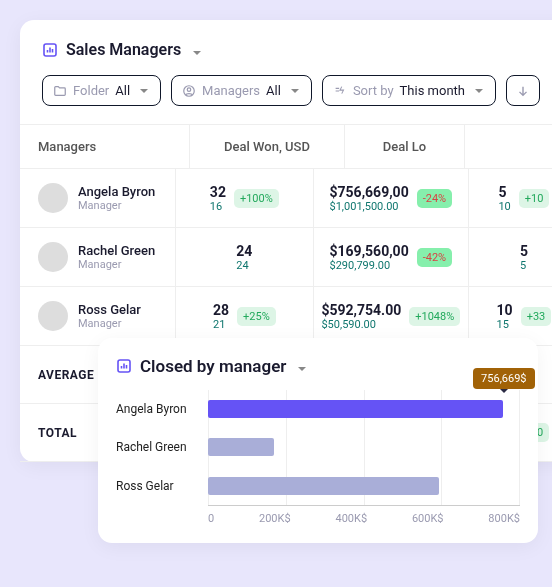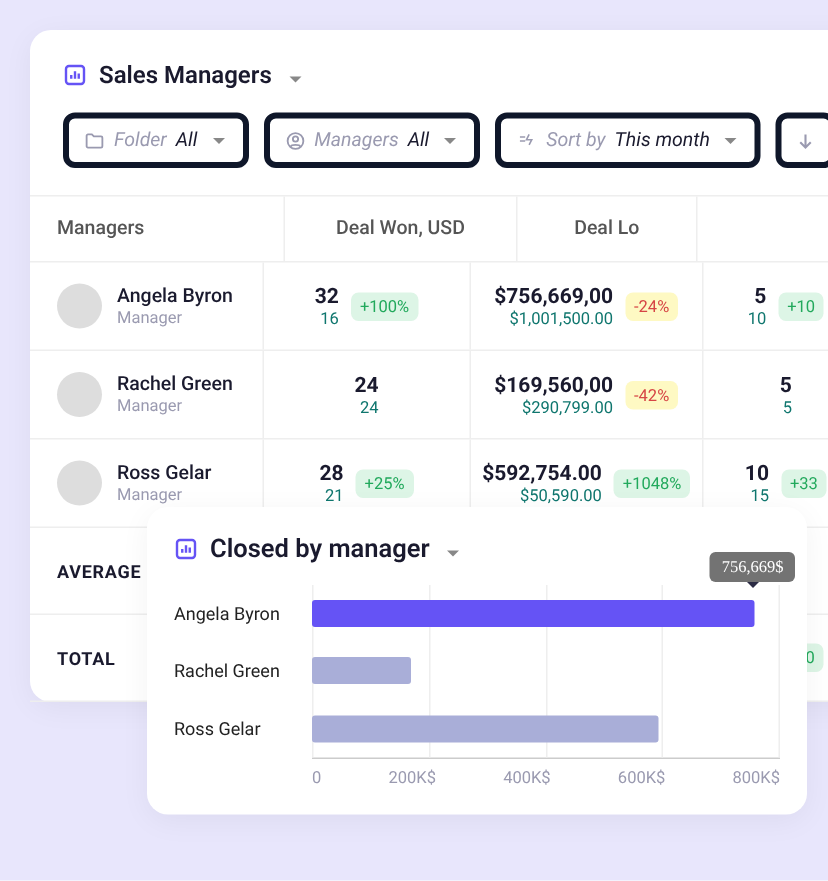--- a/index.html
+++ b/index.html
@@ -4,54 +4,54 @@
 <style>
   * { box-sizing: border-box; margin: 0; padding: 0; }
   body { font-family: -apple-system, BlinkMacSystemFont, "Segoe UI", Roboto, sans-serif; background: #E8E6FC; width: 552px; height: 587px; overflow: hidden; position: relative; }
   .card { background: #fff; border-radius: 14px; box-shadow: 0 4px 20px rgba(0,0,0,.05); }
   .main { position: absolute; top: 20px; left: 20px; width: 560px; padding: 20px 0 0 0; }
   .header { display: flex; align-items: center; gap: 8px; padding: 0 22px 16px; }
   .chart-icon { width: 16px; height: 16px; color: #6553F5; }
   .title { font-size: 16px; font-weight: 600; color: #1a1a2e; }
   .chev { width: 12px; height: 12px; color: #888; margin-left: 2px; }
   .filters { display: flex; gap: 10px; padding: 0 22px 18px; }
-  .pill { display: flex; align-items: center; gap: 6px; border: 4px solid #0f172a; border-radius: 8px; padding: 7px 10px; font-size: 13px; color: #1a1a2e; font-style: italic; }
+  .pill { display: flex; align-items: center; gap: 6px; border: 1px solid #0f172a; border-radius: 8px; padding: 7px 10px; font-size: 13px; color: #1a1a2e; }
   .pill .muted { color: #9A9AB0; }
   .pill .icon { width: 14px; height: 14px; color: #9A9AB0; }
   .table { width: 100%; border-top: 1px solid #EEE; }
   .row { display: flex; border-bottom: 1px solid #EEE; }
   .cell { padding: 14px 18px; border-right: 1px solid #EEE; display: flex; flex-direction: column; justify-content: center; }
   .c0 { width: 170px; }
   .c1 { width: 150px; flex-direction: row; align-items: center; gap: 8px; }
   .c2 { width: 155px; flex-direction: row; align-items: center; gap: 8px; }
   .c3 { width: 120px; flex-direction: row; align-items: center; gap: 8px; }
   .hcell { font-size: 13px; font-weight: 500; color: #555; }
   .mgr { display: flex; align-items: center; gap: 10px; }
   .avatar { width: 30px; height: 30px; border-radius: 50%; background: #ddd; flex-shrink: 0; }
   .mgr-name { font-size: 13px; font-weight: 500; color: #1a1a2e; }
   .mgr-role { font-size: 11px; color: #9A9AB0; }
-  .valcol { display: flex; flex-direction: column; align-items: flex-end; }
+  .valcol { display: flex; flex-direction: column; }
   .v1 { font-size: 14px; font-weight: 700; color: #1a1a2e; }
   .v2 { font-size: 11px; color: #0f766e; }
   .badge { font-size: 11px; font-weight: 400; padding: 3px 6px; border-radius: 5px; }
   .badge.pos { background: #DDF5E6; color: #22A95C; }
-  .badge.neg { background: #fef9c3; color: #D64545; }
+  .badge.neg { background: #86efac; color: #D64545; }
   .sumrow .c0 { font-size: 12px; font-weight: 700; letter-spacing: .5px; color: #1a1a2e; }
   .overlay { position: absolute; top: 338px; left: 98px; width: 440px; padding: 18px; }
   .o-header { display: flex; align-items: center; gap: 8px; margin-bottom: 14px; }
   .chart { display: flex; }
   .ylabels { display: flex; flex-direction: column; justify-content: space-around; font-size: 12px; color: #222; width: 92px; height: 115px; }
   .ylabels div { height: 38px; display: flex; align-items: center; }
   .plot { position: relative; flex: 1; height: 115px; }
   .grid { position: absolute; inset: 0; display: flex; justify-content: space-between; }
   .gl { width: 1px; background: #EEE; }
   .bars { position: absolute; inset: 0; display: flex; flex-direction: column; justify-content: space-around; }
   .bar { height: 18px; background: #A9AED8; border-radius: 2px; }
   .bar.hl { background: #6553F5; }
-  .tooltip { position: absolute; background: #737373; color: #fff; font-size: 11px; padding: 4px 8px; border-radius: 4px; white-space: nowrap; font-family: Liberation Serif, serif; }
+  .tooltip { position: absolute; background: #a16207; color: #fff; font-size: 11px; padding: 4px 8px; border-radius: 4px; white-space: nowrap; }
   .tooltip::after { content:''; position:absolute; bottom:-4px; left:50%; transform:translateX(-50%); border:4px solid transparent; border-top-color:#2b2b44; border-bottom:none; }
   .xaxis { display: flex; justify-content: space-between; margin-left: 92px; margin-top: 6px; font-size: 11px; color: #9A9AB0; }
   .axis-line { height:1px; background:#CCC; margin-left:92px; }
 </style>
 </head>
 <body>
 
 <div class="card main">
   <div class="header">
     <span class="chart-icon">

